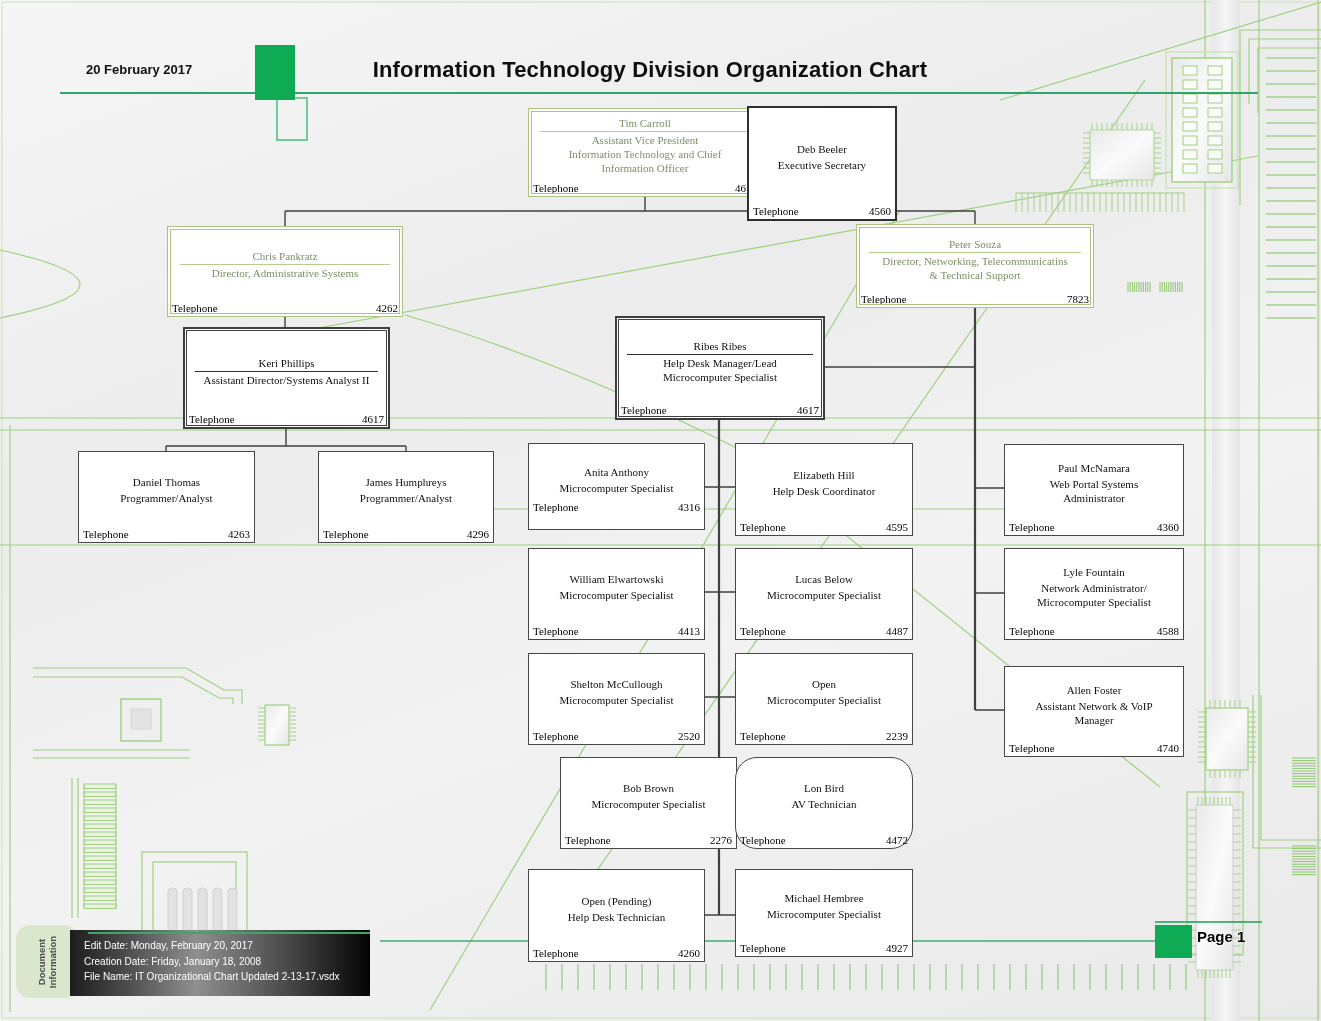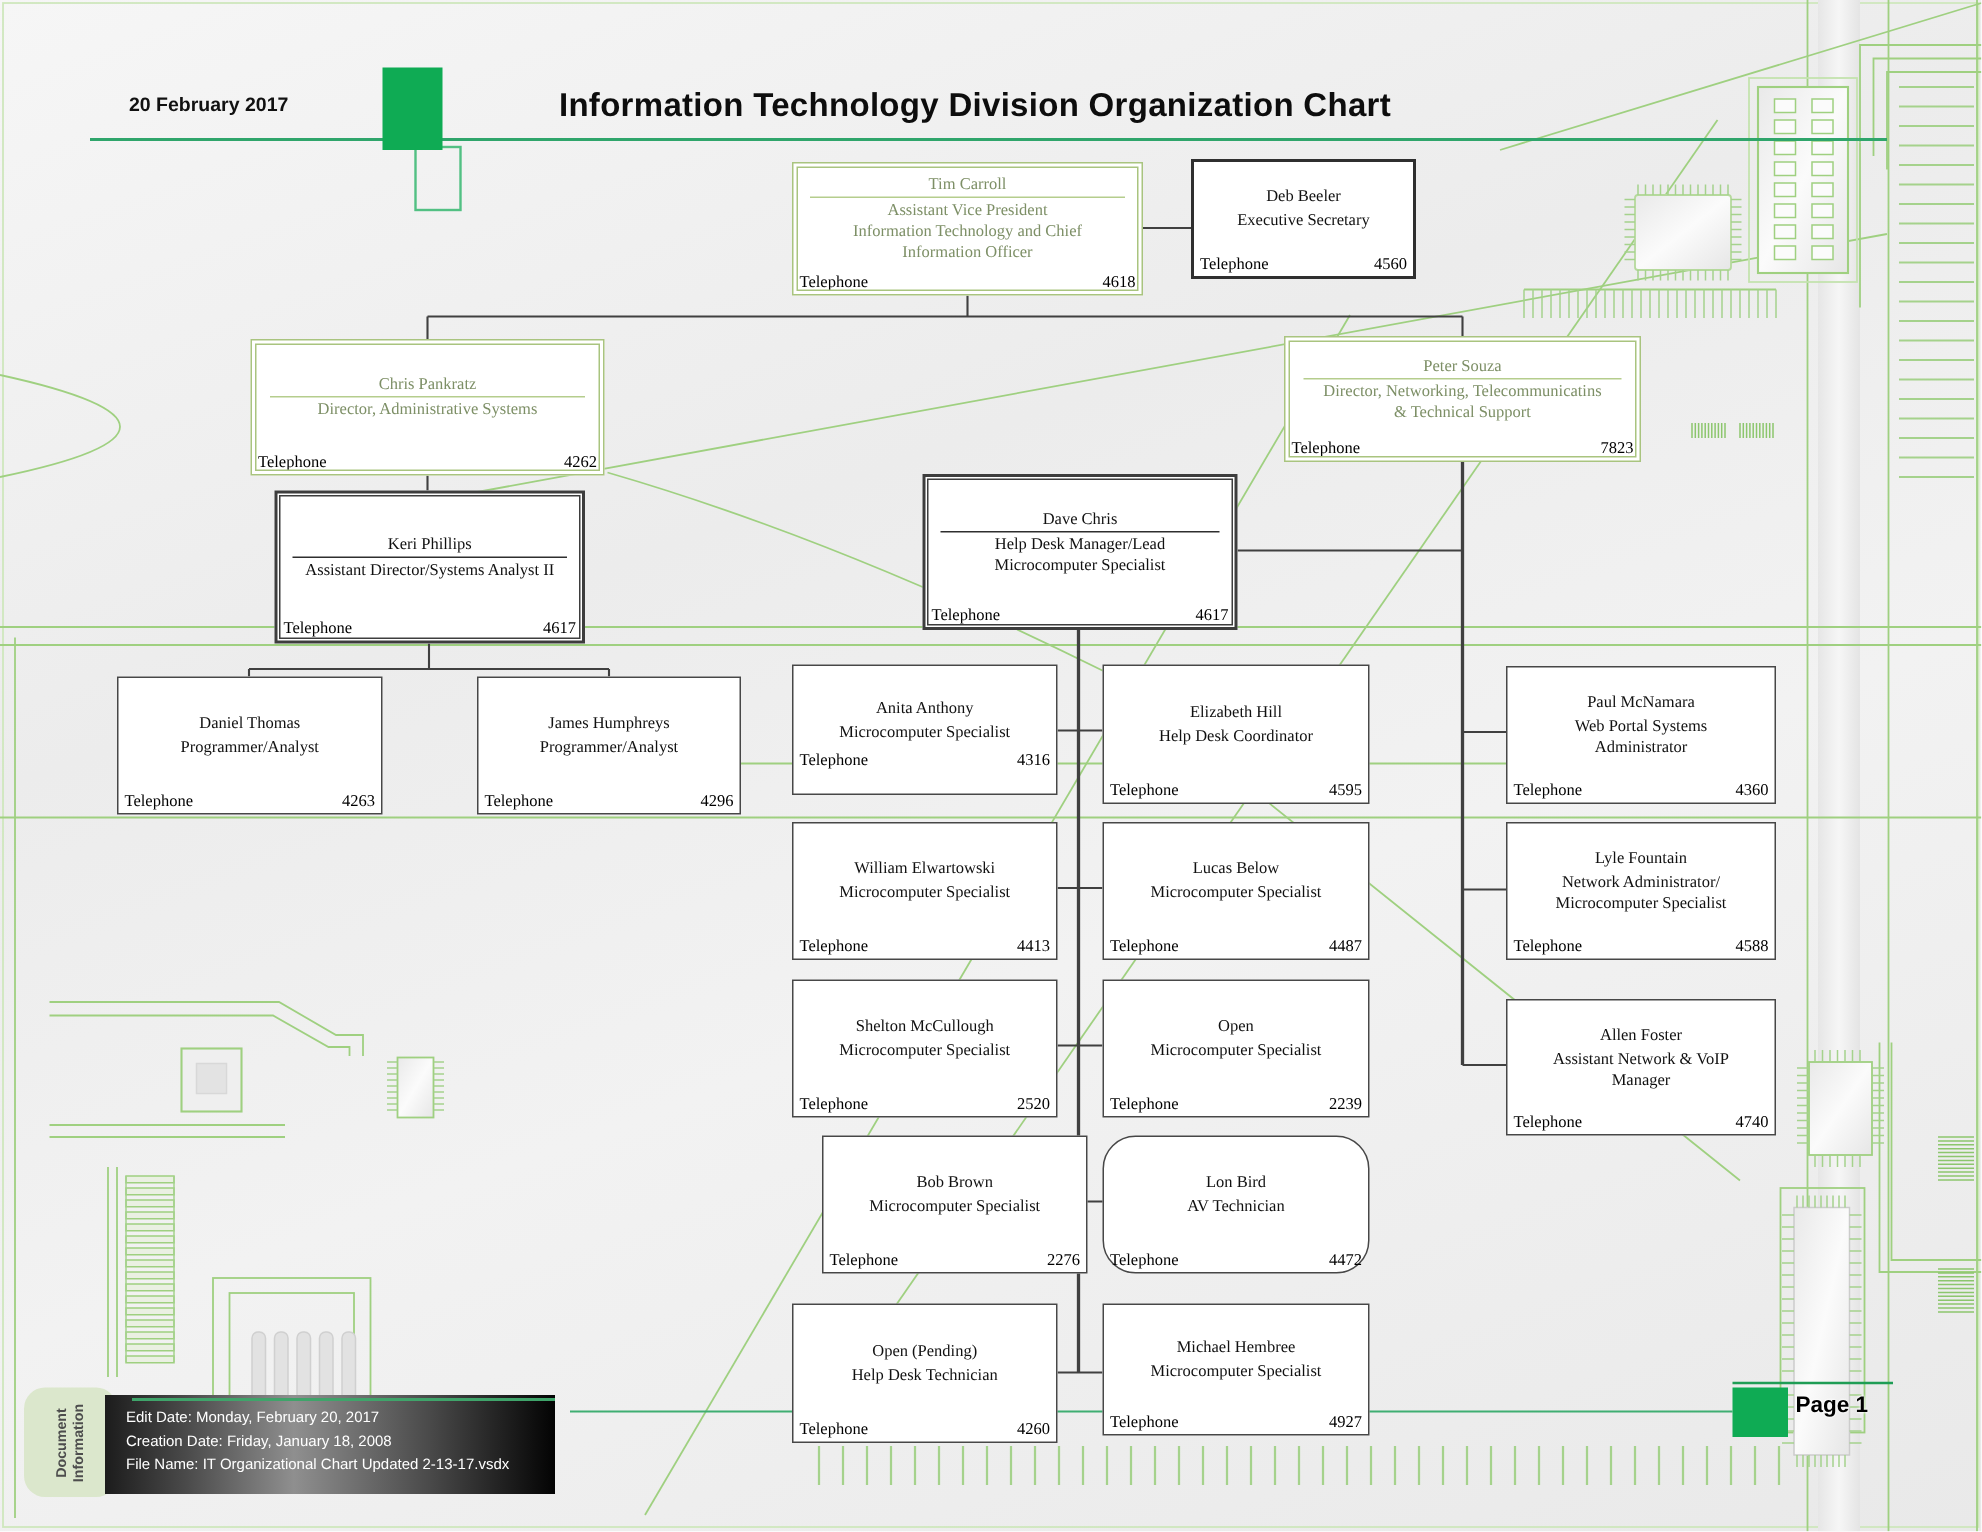--- a/index.html
+++ b/index.html
@@ -481,21 +481,21 @@
       <div class="bname">Tim Carroll</div>
       <div class="btitle">Assistant Vice President
 Information Technology and Chief
 Information Officer</div>
     </div>
     <div class="phone-row">
       <span>Telephone</span>
       <span>4618</span>
     </div>
   </div>
-      <div class="obox tier-secretary" style="left: 794px; top: 106px; width: 150px; height: 80px;">
+      <div class="obox tier-secretary" style="left: 747px; top: 106px; width: 150px; height: 115px;">
     <div class="stack">
       <div class="bname">Deb Beeler</div>
       <div class="btitle">Executive Secretary</div>
     </div>
     <div class="phone-row">
       <span>Telephone</span>
       <span>4560</span>
     </div>
   </div>
       <div class="obox tier-exec" style="left: 167px; top: 226px; width: 236px; height: 91px;">
@@ -524,21 +524,21 @@
       <div class="bname">Keri Phillips</div>
       <div class="btitle">Assistant Director/Systems Analyst II</div>
     </div>
     <div class="phone-row">
       <span>Telephone</span>
       <span>4617</span>
     </div>
   </div>
       <div class="obox tier-manager" style="left: 615px; top: 316px; width: 210px; height: 104px;">
     <div class="stack">
-      <div class="bname">Dave Chris</div>
+      <div class="bname">Ribes Ribes</div>
       <div class="btitle">Help Desk Manager/Lead
 Microcomputer Specialist</div>
     </div>
     <div class="phone-row">
       <span>Telephone</span>
       <span>4617</span>
     </div>
   </div>
       <div class="obox tier-staff" style="left: 78px; top: 451px; width: 177px; height: 92px;">
     <div class="stack">
@@ -646,21 +646,21 @@
     <div class="stack">
       <div class="bname">Allen Foster</div>
       <div class="btitle">Assistant Network &amp; VoIP
 Manager</div>
     </div>
     <div class="phone-row">
       <span>Telephone</span>
       <span>4740</span>
     </div>
   </div>
-      <div class="obox tier-staff" style="left: 548px; top: 757px; width: 177px; height: 92px;">
+      <div class="obox tier-staff" style="left: 560px; top: 757px; width: 177px; height: 92px;">
     <div class="stack">
       <div class="bname">Bob Brown</div>
       <div class="btitle">Microcomputer Specialist</div>
     </div>
     <div class="phone-row">
       <span>Telephone</span>
       <span>2276</span>
     </div>
   </div>
       <div class="obox tier-staff" style="left: 735px; top: 757px; width: 178px; height: 92px; border-radius: 22px;">

